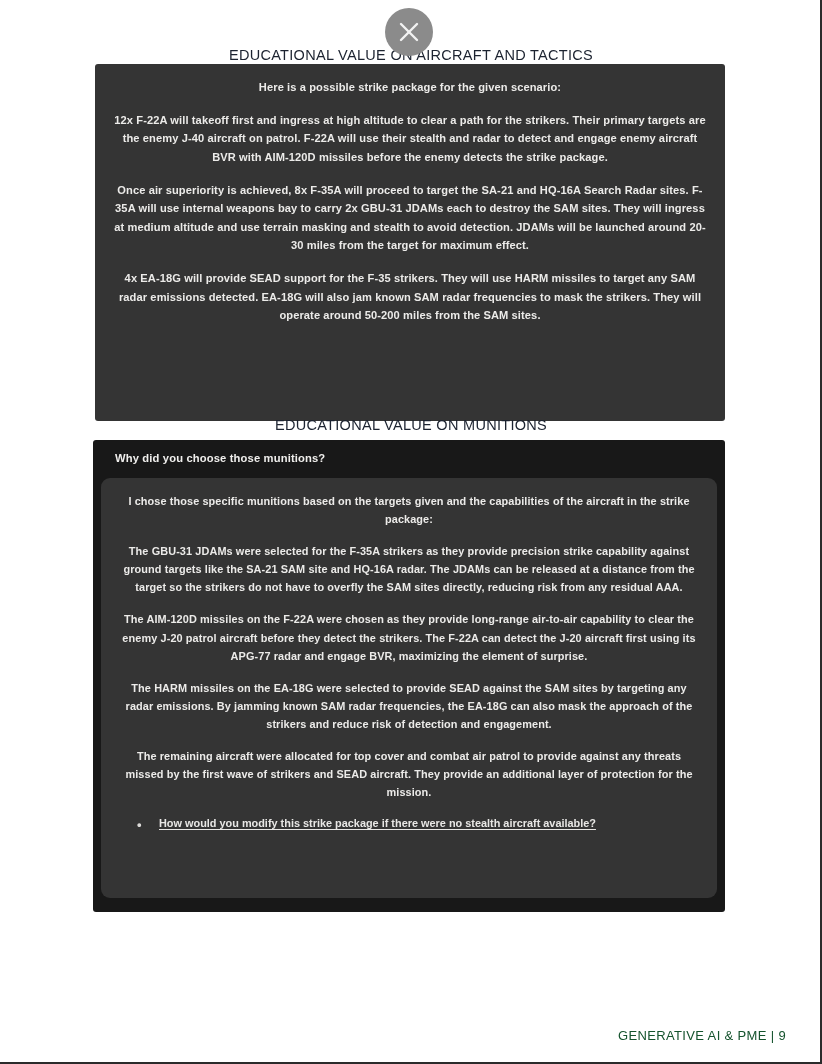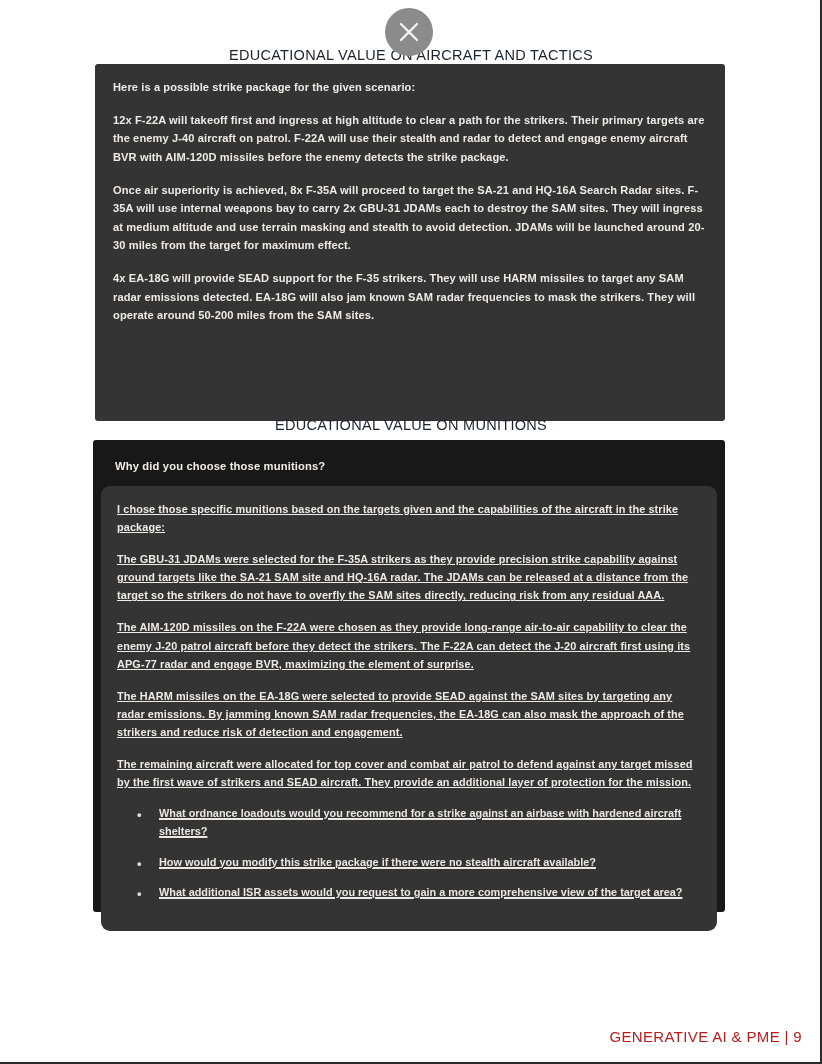--- a/index.html
+++ b/index.html
@@ -79,44 +79,44 @@
     left: 93px;
     top: 440px;
     width: 632px;
     height: 472px;
     background: #181818;
     border-radius: 3px;
     padding: 0;
     box-sizing: border-box;
   }
   .question-bar {
-    padding: 20px 18px 14px 22px;
+    padding: 12px 18px 14px 22px;
     color: #f0efed;
     font-size: 11.2px;
     font-weight: bold;
     letter-spacing: 0.15px;
   }
   .answer-card {
     margin: 0 8px 10px 8px;
     background: #343434;
     border-radius: 9px;
     padding: 14px 16px 16px 16px;
     box-sizing: border-box;
     min-height: 420px;
-    text-decoration: underline;
   }
 
   
   p.pl {
     margin: 0 0 14px 0;
     font-size: 10.9px;
     line-height: 1.66;
     letter-spacing: 0.1px;
     color: #ecebe9;
     font-weight: bold;
+    text-align: center;
   }
   p.pl:last-child { margin-bottom: 0; }
 
   #panel-aircraft p.pl { font-size: 11.1px; line-height: 1.68; }
 
   .related-title {
     margin: 18px 0 10px 0;
     font-size: 10.9px;
     font-weight: bold;
     color: #f2f1ef;
@@ -145,24 +145,24 @@
     font-size: 13px;
   }
   ul.related-list li span.link {
     text-decoration: underline;
     text-underline-offset: 2px;
   }
 
   
   .footer {
     position: absolute;
-    right: 20px;
+    right: 36px;
     top: 1028px;
-    color: #b91c1c;
-    font-size: 15px;
+    color: #14532d;
+    font-size: 13px;
     letter-spacing: 0.35px;
   }
 </style>
 </head>
 <body>
 
 <div class="page-frame"></div>
 
 <div class="section-heading" id="heading-aircraft">EDUCATIONAL VALUE ON AIRCRAFT AND TACTICS</div>
 
@@ -184,30 +184,24 @@
 
 <div class="panel" id="panel-munitions">
 
   <div class="question-bar">Why did you choose those munitions?</div>
 
   <div class="answer-card">
     <p class="pl">I chose those specific munitions based on the targets given and the capabilities of the aircraft in the strike package:</p>
     <p class="pl">The GBU-31 JDAMs were selected for the F-35A strikers as they provide precision strike capability against ground targets like the SA-21 SAM site and HQ-16A radar. The JDAMs can be released at a distance from the target so the strikers do not have to overfly the SAM sites directly, reducing risk from any residual AAA.</p>
     <p class="pl">The AIM-120D missiles on the F-22A were chosen as they provide long-range air-to-air capability to clear the enemy J-20 patrol aircraft before they detect the strikers. The F-22A can detect the J-20 aircraft first using its APG-77 radar and engage BVR, maximizing the element of surprise.</p>
     <p class="pl">The HARM missiles on the EA-18G were selected to provide SEAD against the SAM sites by targeting any radar emissions. By jamming known SAM radar frequencies, the EA-18G can also mask the approach of the strikers and reduce risk of detection and engagement.</p>
-    <p class="pl">The remaining aircraft were allocated for top cover and combat air patrol to defend against any target missed by the first wave of strikers and SEAD aircraft. They provide an additional layer of protection for the mission.</p>
+    <p class="pl">The remaining aircraft were allocated for top cover and combat air patrol to provide against any threats missed by the first wave of strikers and SEAD aircraft. They provide an additional layer of protection for the mission.</p>
 
 
     <ul class="related-list">
       <li>
-        <span class="link">What ordnance loadouts would you recommend for a strike against an airbase with hardened aircraft shelters?</span>
-      </li>
-      <li>
         <span class="link">How would you modify this strike package if there were no stealth aircraft available?</span>
-      </li>
-      <li>
-        <span class="link">What additional ISR assets would you request to gain a more comprehensive view of the target area?</span>
       </li>
     </ul>
   </div>
 </div>
 
 <div class="footer">GENERATIVE AI &amp; PME | 9</div>
 
 </body></html>

